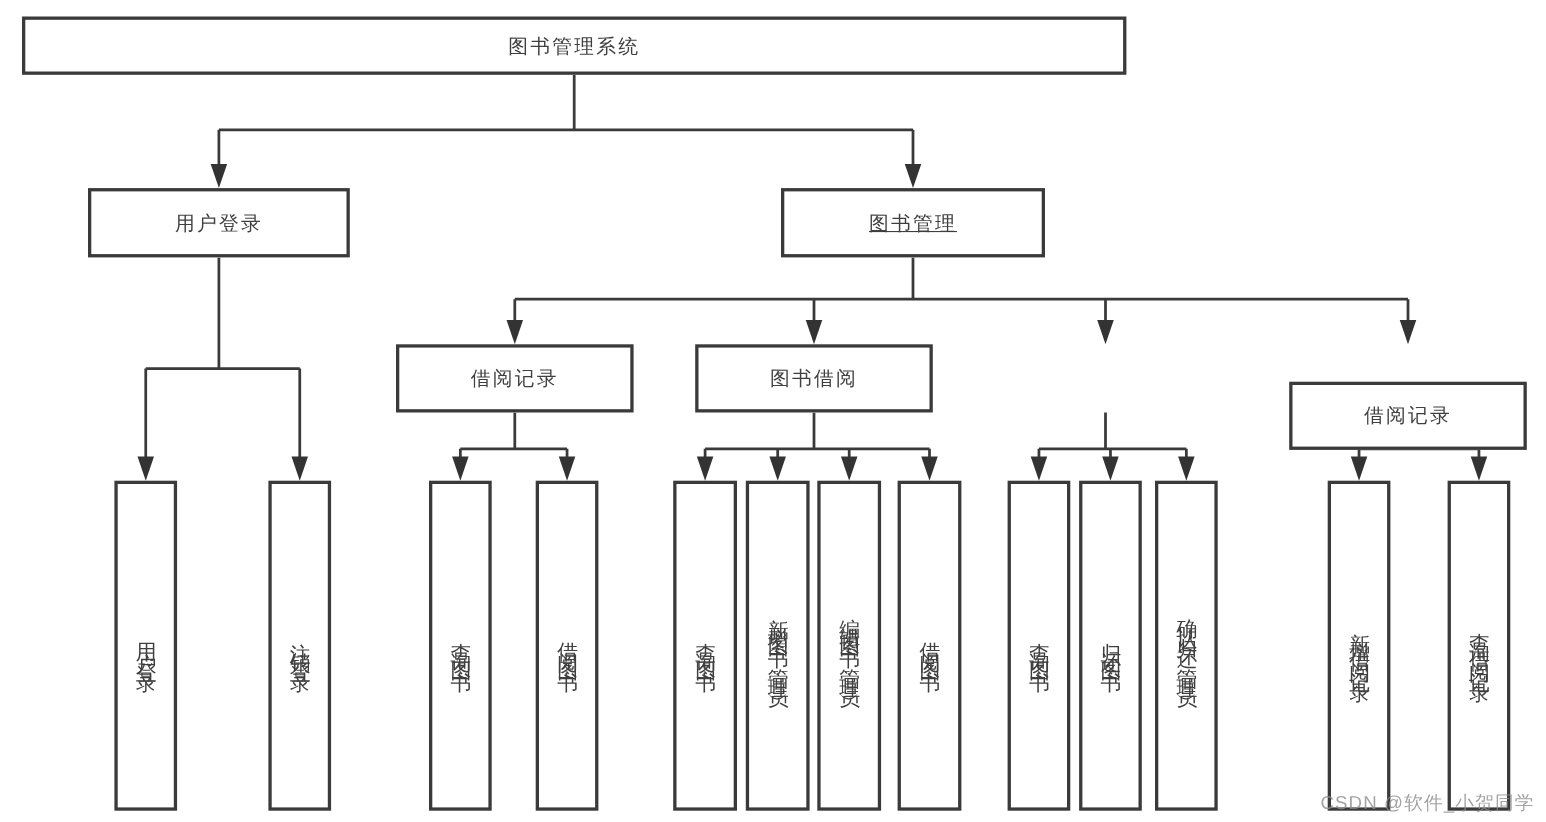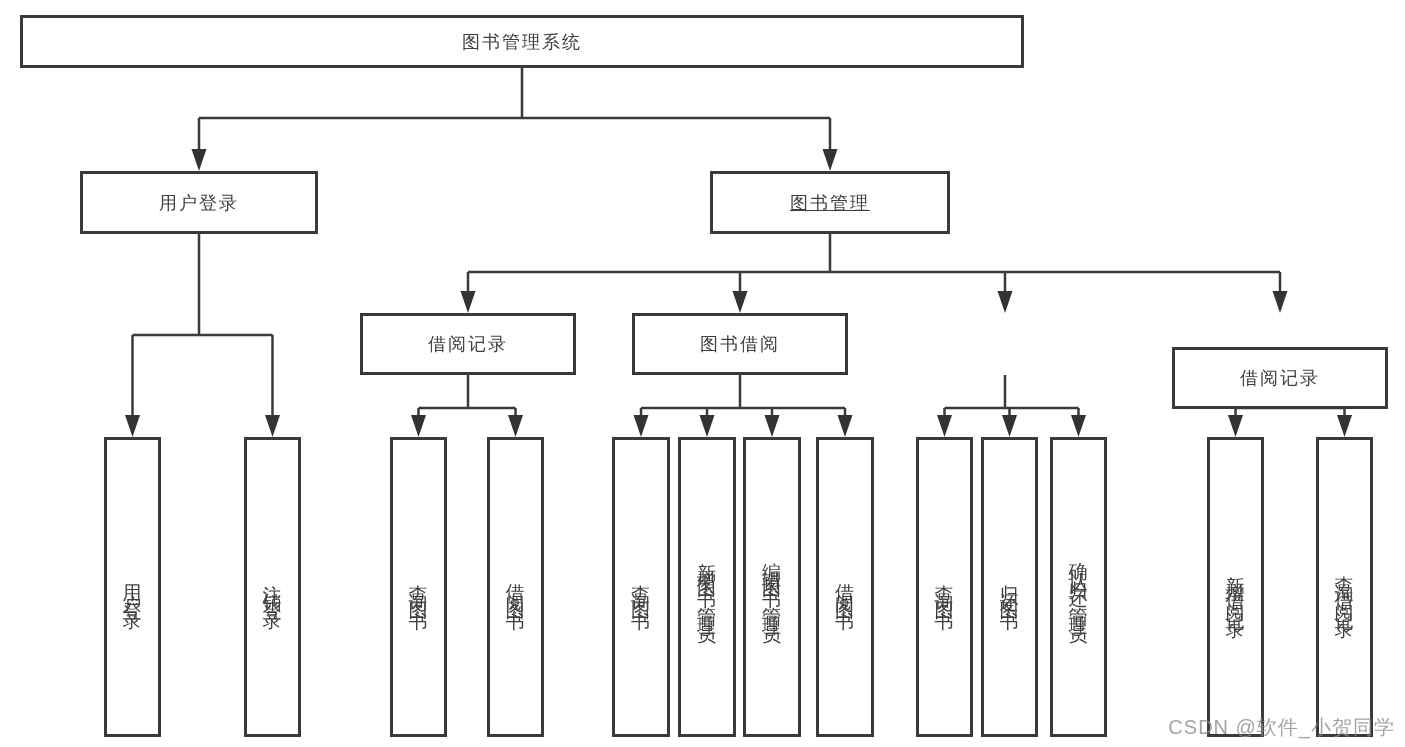--- a/index.html
+++ b/index.html
@@ -23,21 +23,21 @@
   .v-node{font-size:19px;}
   .v-node .vtext{
     writing-mode:vertical-rl;
     text-orientation:mixed;
     letter-spacing:9px;
     line-height:1;
   }
   .watermark{
     position:absolute;
     right:10px;bottom:6px;
-    font-size:20px;
+    font-size:17px;
     color:rgba(140,140,140,0.8);
     letter-spacing:1px;
     white-space:nowrap;
     z-index:5;
     margin-left:40px;
   }
 </style>
 </head>
 <body>
 

